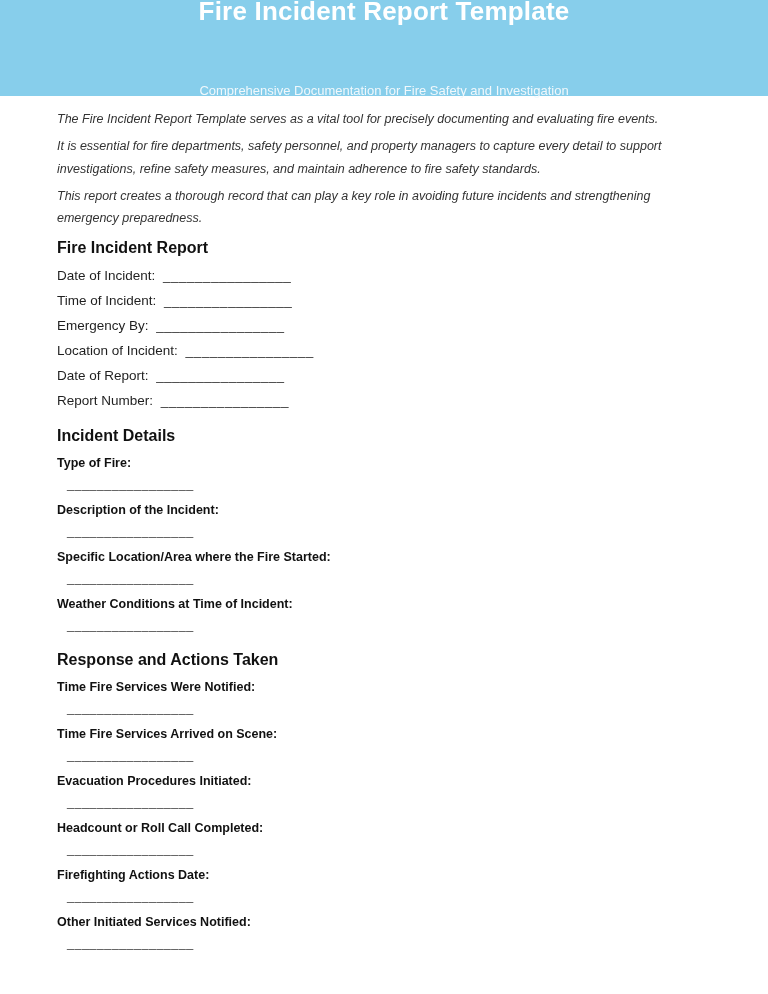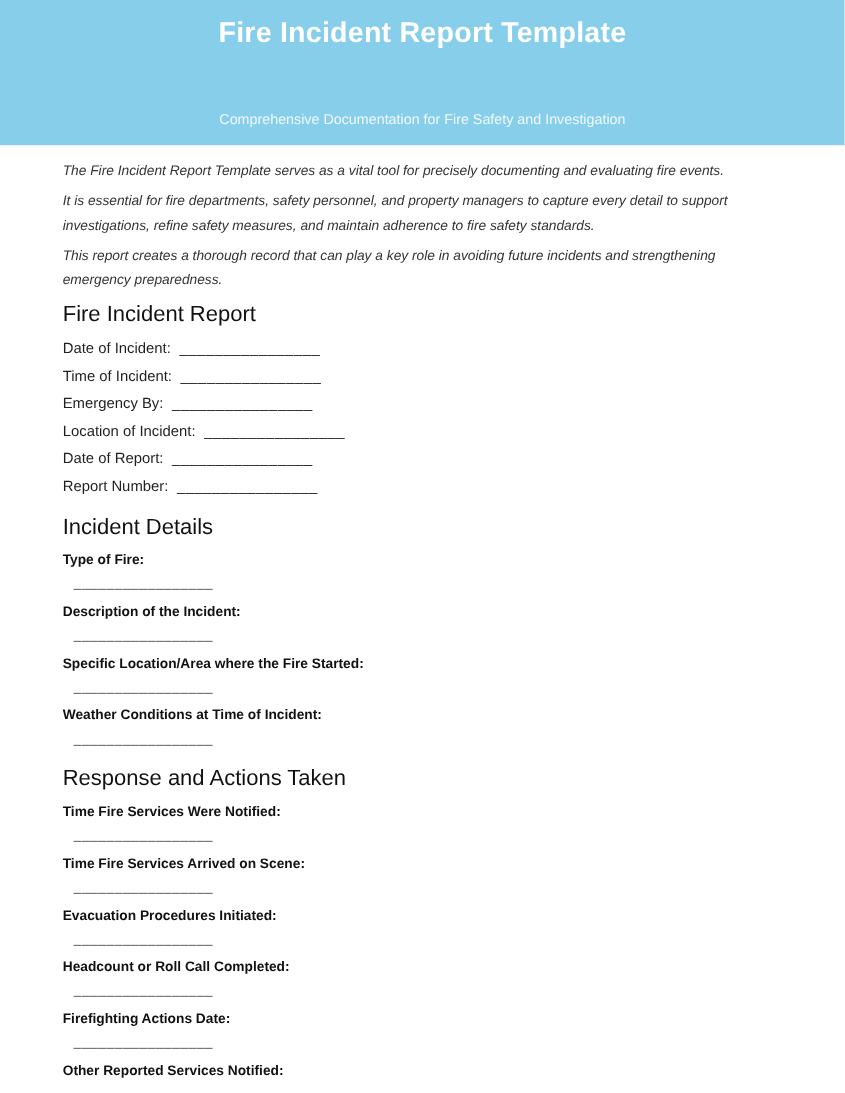--- a/index.html
+++ b/index.html
@@ -9,21 +9,21 @@
   .page {
     position: relative;
     width: 768px;
     height: 994px;
     background: #ffffff;
     overflow: hidden;
   }
 
   .doc-header {
     width: 100%;
-    height: 132px;
+    height: 96px;
     background: #87CEEB;
     display: flex;
     flex-direction: column;
     align-items: center;
     justify-content: center;
     gap: 12px;
     text-align: center;
   }
   .doc-title {
     color: #ffffff;
@@ -46,22 +46,22 @@
 
   .intro {
     font-style: italic;
     font-size: 12.5px;
     line-height: 1.78;
     color: #333333;
     margin: 0 0 5px 0;
   }
 
   .section-heading {
-    font-size: 20px;
-    font-weight: 400;
+    font-size: 16px;
+    font-weight: 700;
     color: #111111;
     margin: 10px 0 10px 0;
   }
   .section-heading.gap-top {
     margin-top: 18px;
   }
 
   .inline-field {
     font-size: 13.5px;
     color: #1f1f1f;
@@ -174,19 +174,19 @@
       </div>
       <div class="block-field">
         <p class="blabel">Headcount or Roll Call Completed:</p>
         <p class="bblank">_________________</p>
       </div>
       <div class="block-field">
         <p class="blabel">Firefighting Actions Date:</p>
         <p class="bblank">_________________</p>
       </div>
       <div class="block-field">
-        <p class="blabel">Other Reported Services Notified:</p>
+        <p class="blabel">Other Initiated Services Notified:</p>
         <p class="bblank">_________________</p>
       </div>
     </section>
 
   </main>
 </div>
 
 </body></html>

